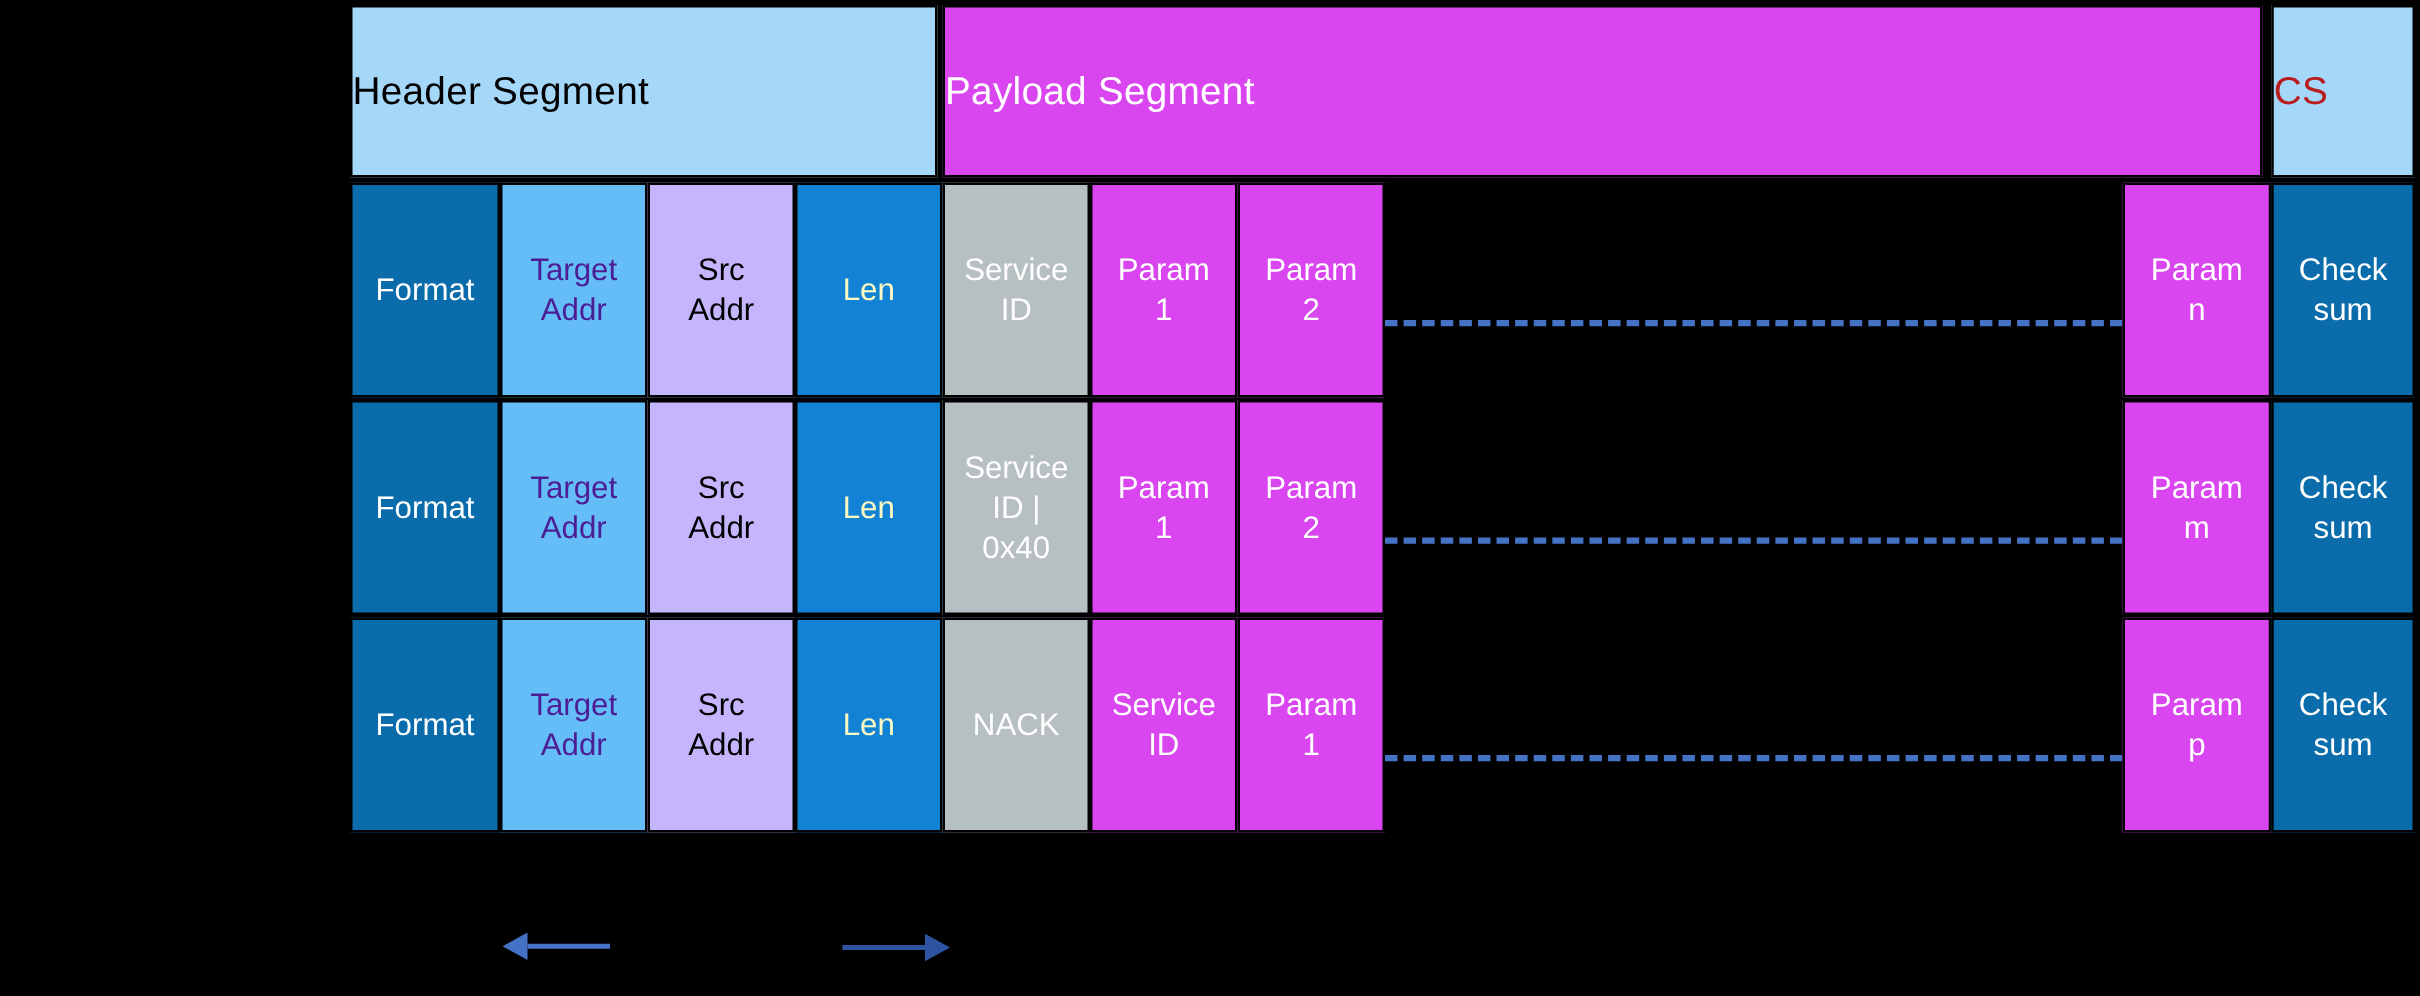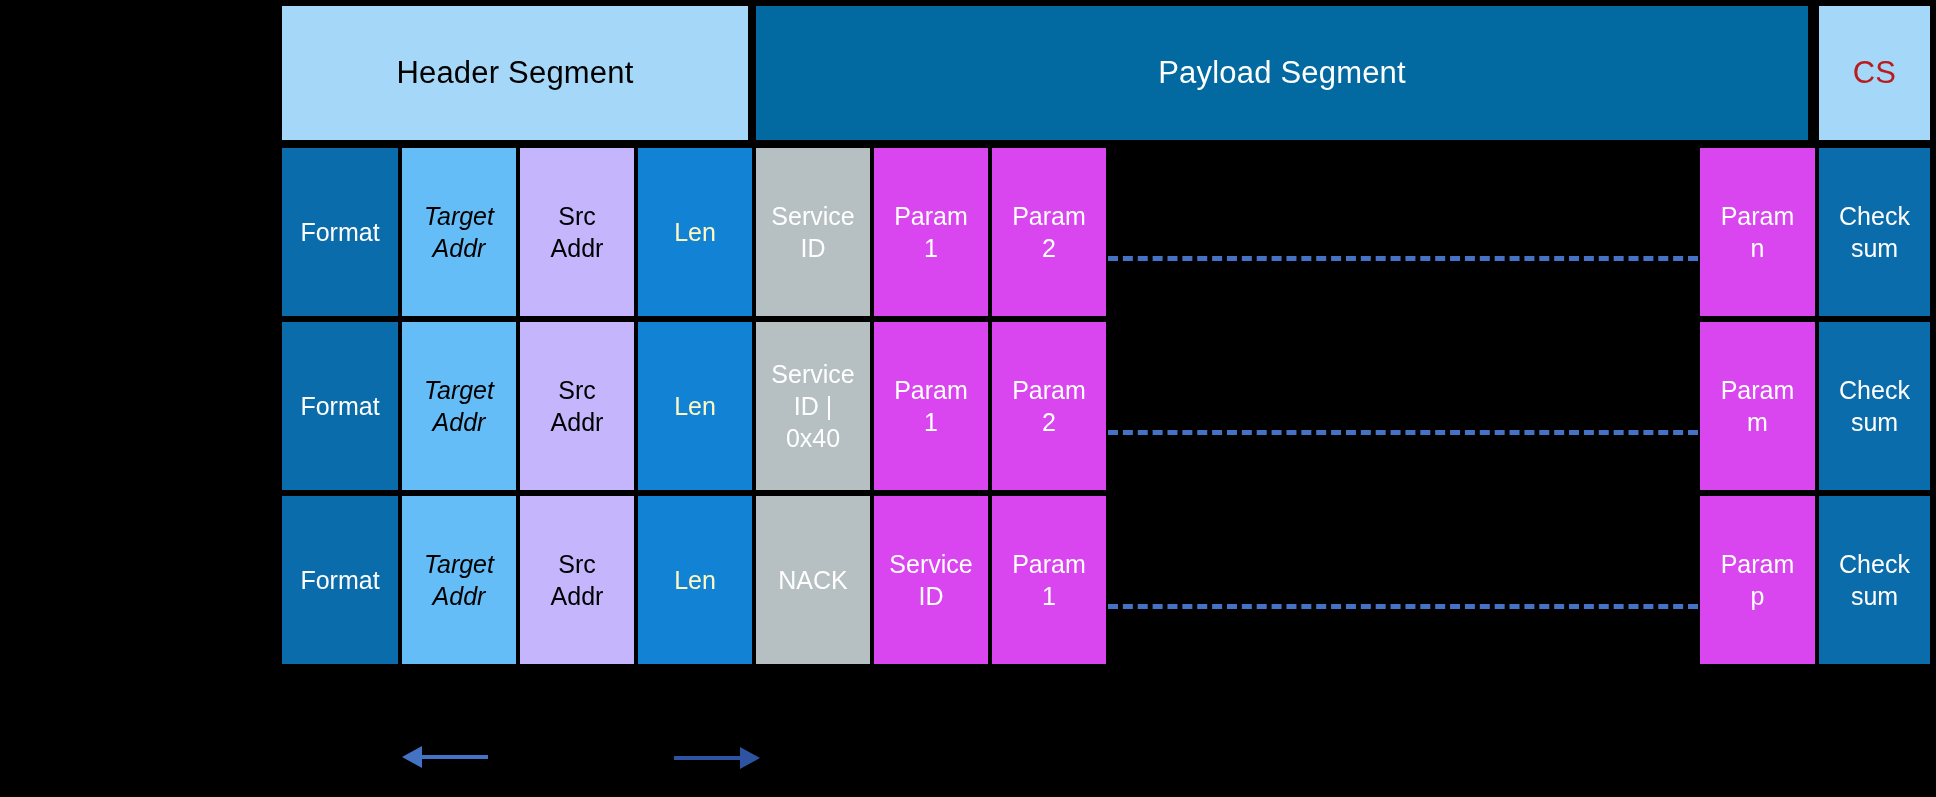--- a/index.html
+++ b/index.html
@@ -16,29 +16,29 @@
     color: #ffffff;
   }
 
   
   .seg-band {
     position: absolute;
     top: 4px;
     height: 138px;
     display: flex;
     align-items: center;
-    justify-content: center;
+    justify-content: flex-start;
     box-sizing: border-box;
     border: 2px solid #000000;
     font-size: 31px;
     letter-spacing: 0.2px;
     white-space: nowrap;
   }
   .seg-header   { left: 280px;  width: 470px;  background: #a5d8f8; color: #000000; }
-  .seg-payload  { left: 754px;  width: 1056px; background: #0369a1; color: #ffffff; }
+  .seg-payload  { left: 754px;  width: 1056px; background: #d946ef; color: #ffffff; }
   .seg-cs       { left: 1817px; width: 115px;  background: #a5d8f8; color: #b91c1c; }
 
   
   .row {
     position: absolute;
     left: 0;
     right: 0;
     height: 172px;
   }
   .row-1 { top: 146px; }
@@ -69,21 +69,21 @@
   .c-len      { left: 636px;  width: 118px; }
   .c-p0       { left: 754px;  width: 118px; }
   .c-p1       { left: 872px;  width: 118px; }
   .c-p2       { left: 990px;  width: 118px; }
   .c-gap      { left: 1108px; width: 590px; }
   .c-pn       { left: 1698px; width: 119px; }
   .c-cs       { left: 1817px; width: 115px; }
 
   
   .bg-darkblue  { background: #0b6cab; color: #ffffff; }
-  .bg-midblue   { background: #64bdf7; color: #000000; font-style: italic; }
+  .bg-midblue   { background: #64bdf7; color: #4c1d95; }
   .bg-lightblue { background: #c4b5fd; color: #000000; }
   .bg-brightblue{ background: #1283d4; color: #fef9c3; }
   .bg-lightgray { background: #b6bfc1; color: #ffffff; }
   .bg-gray      { background: #d946ef; color: #ffffff; }
   .bg-none      { background: #000000; border: none; }
 
   
   .dash-line {
     width: 100%;
     height: 0;

